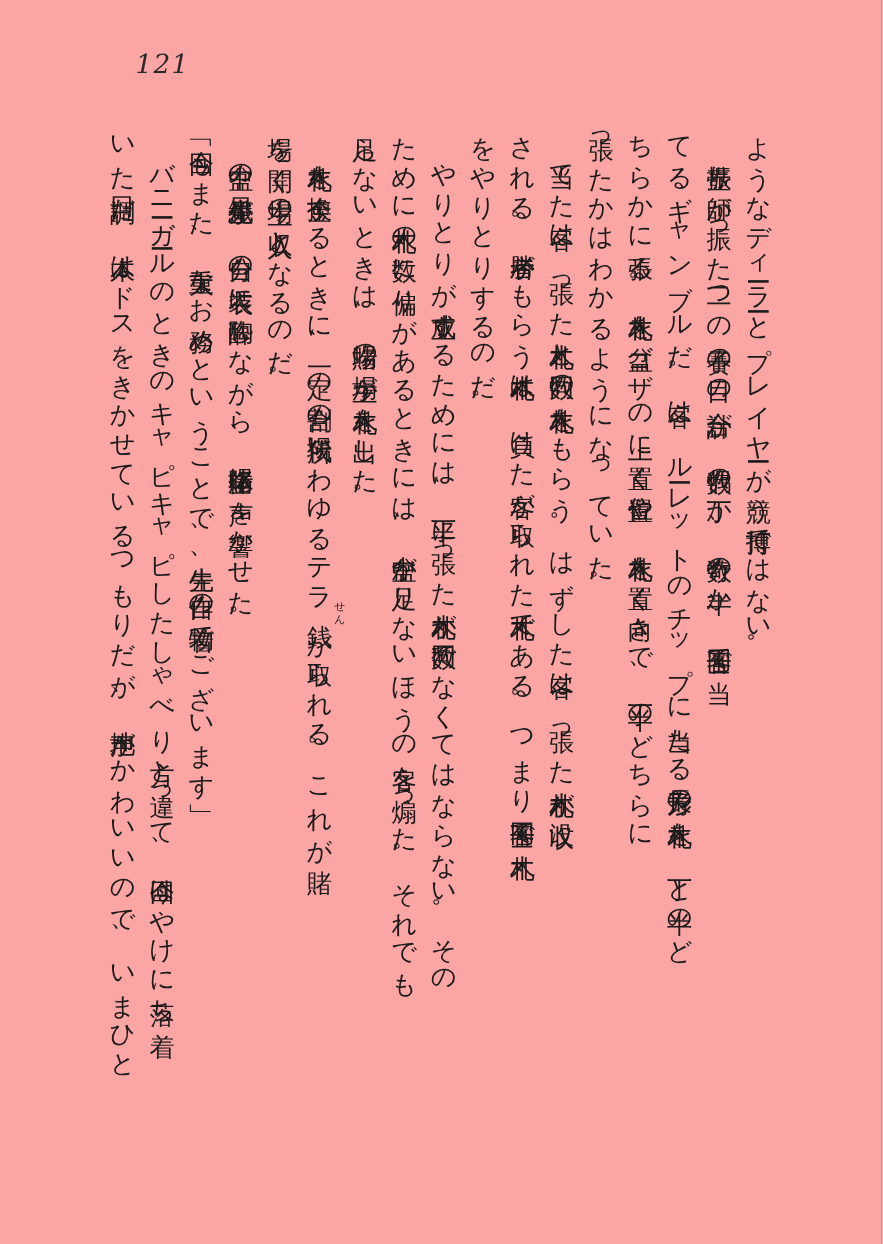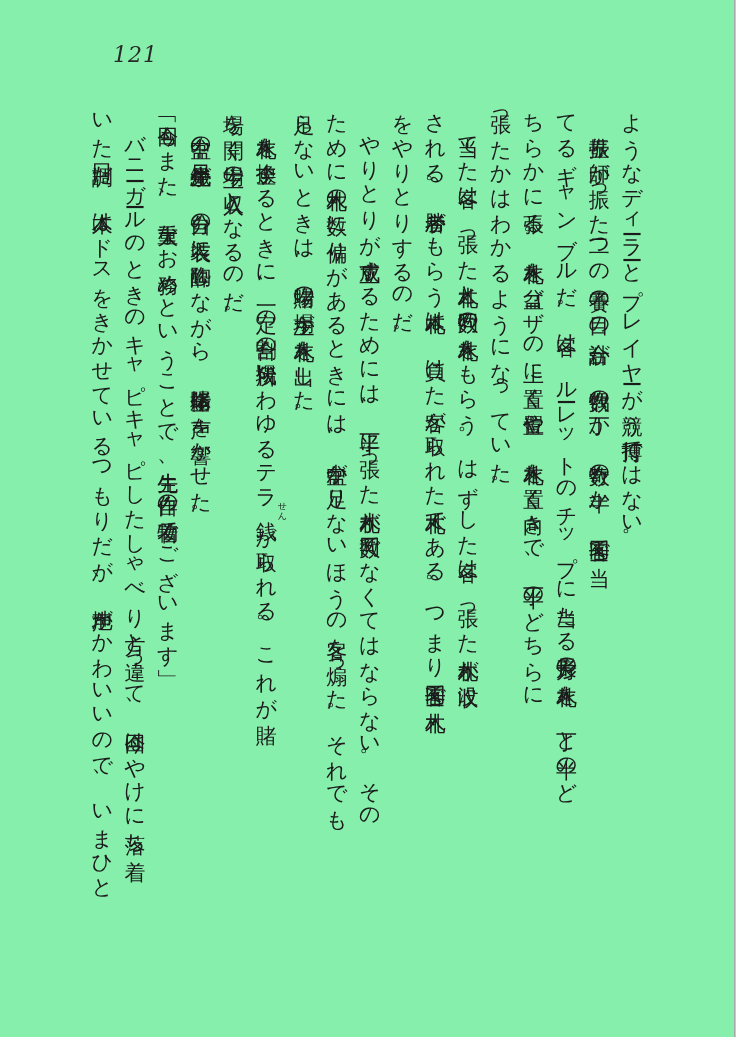--- a/index.html
+++ b/index.html
@@ -4,21 +4,21 @@
 <style>
   html, body {
     margin: 0;
     padding: 0;
     background: #e9e9e9;
   }
   .book-page {
     position: relative;
     width: 736px;
     height: 1037px;
-    background: #86efac;
+    background: #fca5a5;
     overflow: hidden;
     font-family: "DejaVu Serif", serif;
   }
   .scan-edge {
     position: absolute;
     top: 0;
     right: 1px;
     width: 1px;
     height: 100%;
     background: #a8a8a8;

